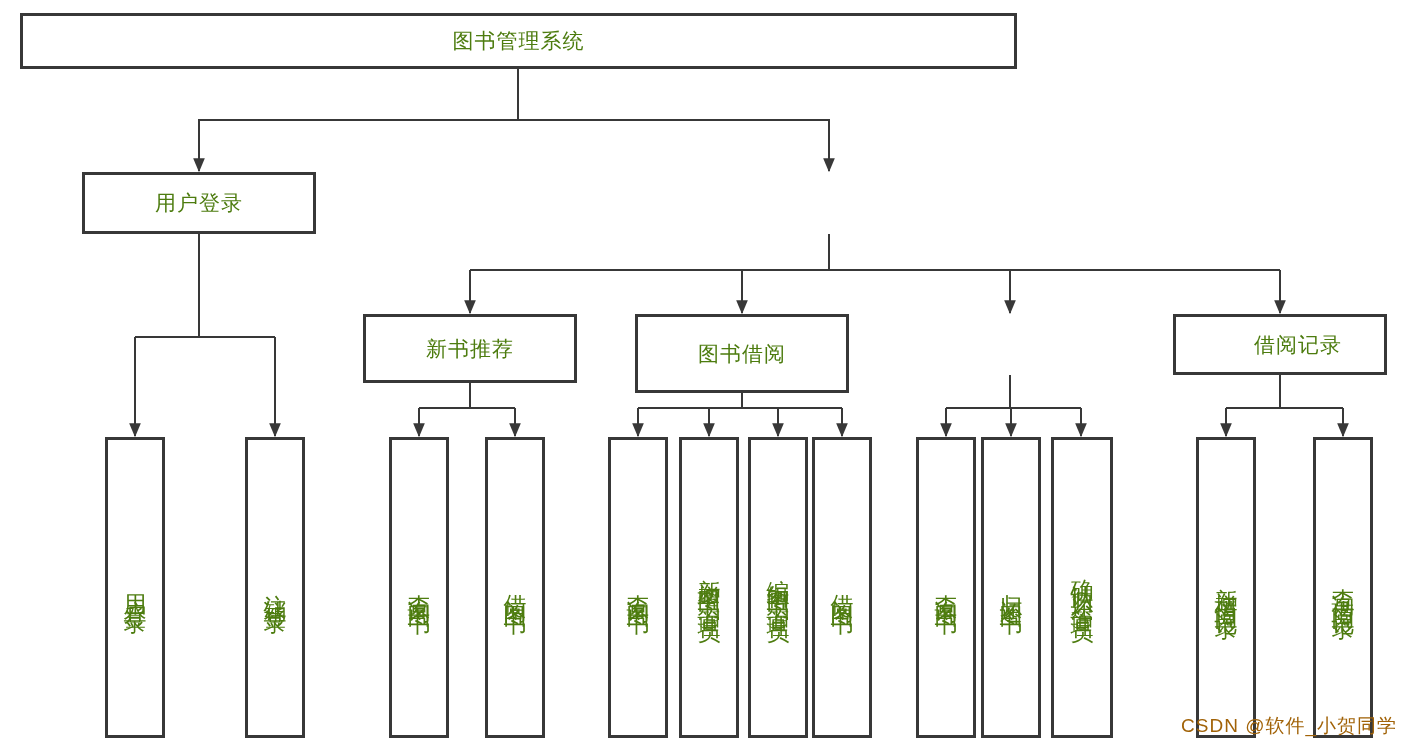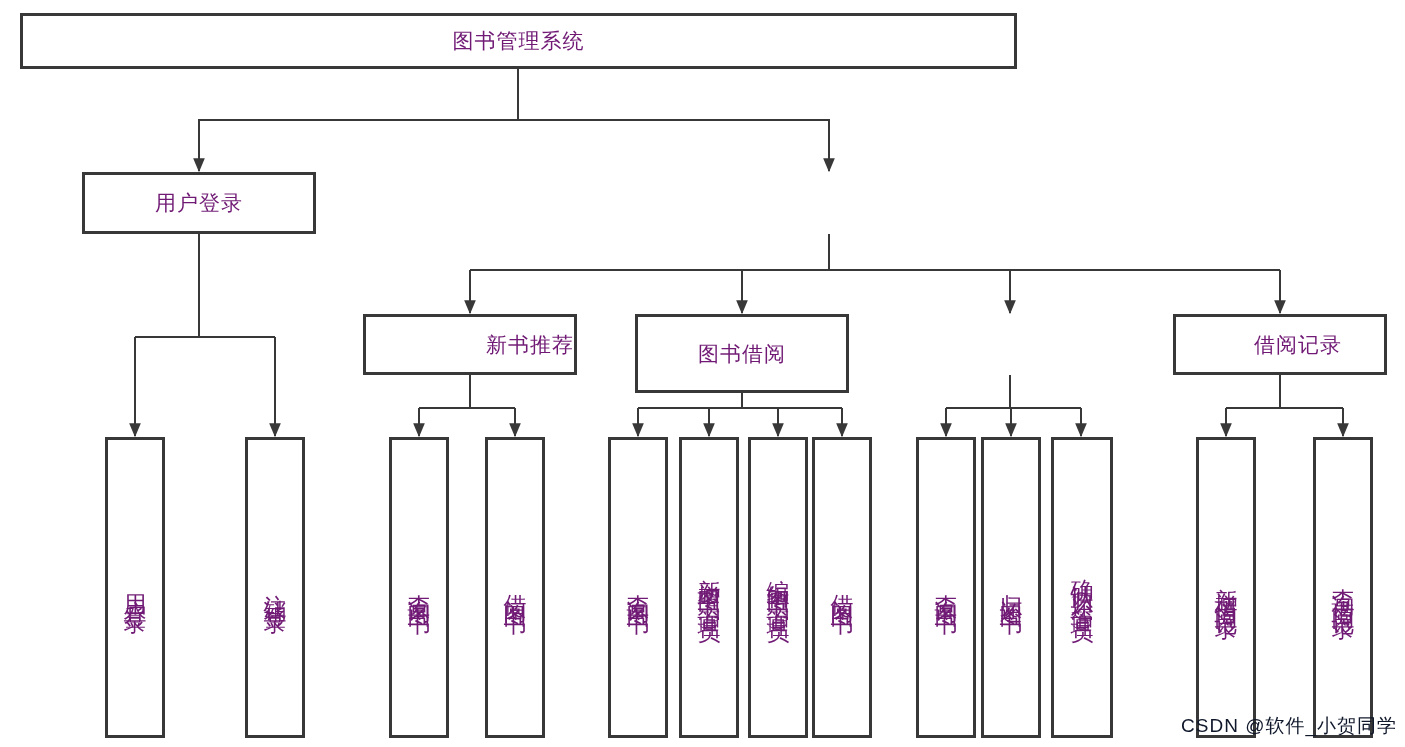--- a/index.html
+++ b/index.html
@@ -24,41 +24,41 @@
     pointer-events: none;
   }
   .box {
     position: absolute;
     box-sizing: border-box;
     background: #ffffff;
     border: 3px solid #383838;
     display: flex;
     align-items: center;
     justify-content: center;
-    color: #701a75;
+    color: #4d7c0f;
   }
   .hlabel {
     font-size: 21px;
     letter-spacing: 1px;
     white-space: nowrap;
   }
   .vlabel {
     writing-mode: vertical-rl;
     text-orientation: mixed;
     font-size: 23px;
     letter-spacing: 6px;
     line-height: 1;
     white-space: nowrap;
   }
   .watermark {
     position: absolute;
     right: 8px;
     bottom: 8px;
     font-size: 19px;
-    color: #0f172a;
+    color: #a16207;
     letter-spacing: 1px;
     z-index: 5;
     white-space: nowrap;
   }
   .cline {
     stroke: #383838;
     stroke-width: 2;
     fill: none;
   }
 </style>
@@ -109,21 +109,21 @@
   </svg>
 
   <div class="box" style="left:20px; top:13px; width:997px; height:56px;">
     <span class="hlabel">图书管理系统</span>
   </div>
 
   <div class="box" style="left:82px; top:172px; width:234px; height:62px;">
     <span class="hlabel">用户登录</span>
   </div>
 
-  <div class="box" style="left:363px; top:314px; width:214px; height:61px;justify-content:flex-end;">
+  <div class="box" style="left:363px; top:314px; width:214px; height:69px;">
     <span class="hlabel">新书推荐</span>
   </div>
   <div class="box" style="left:635px; top:314px; width:214px; height:79px;">
     <span class="hlabel">图书借阅</span>
   </div>
   <div class="box" style="left:1173px; top:314px; width:214px; height:61px;padding-left:36px;">
     <span class="hlabel">借阅记录</span>
   </div>
 
   <div class="box" style="left:105px; top:437px; width:60px; height:301px;">

